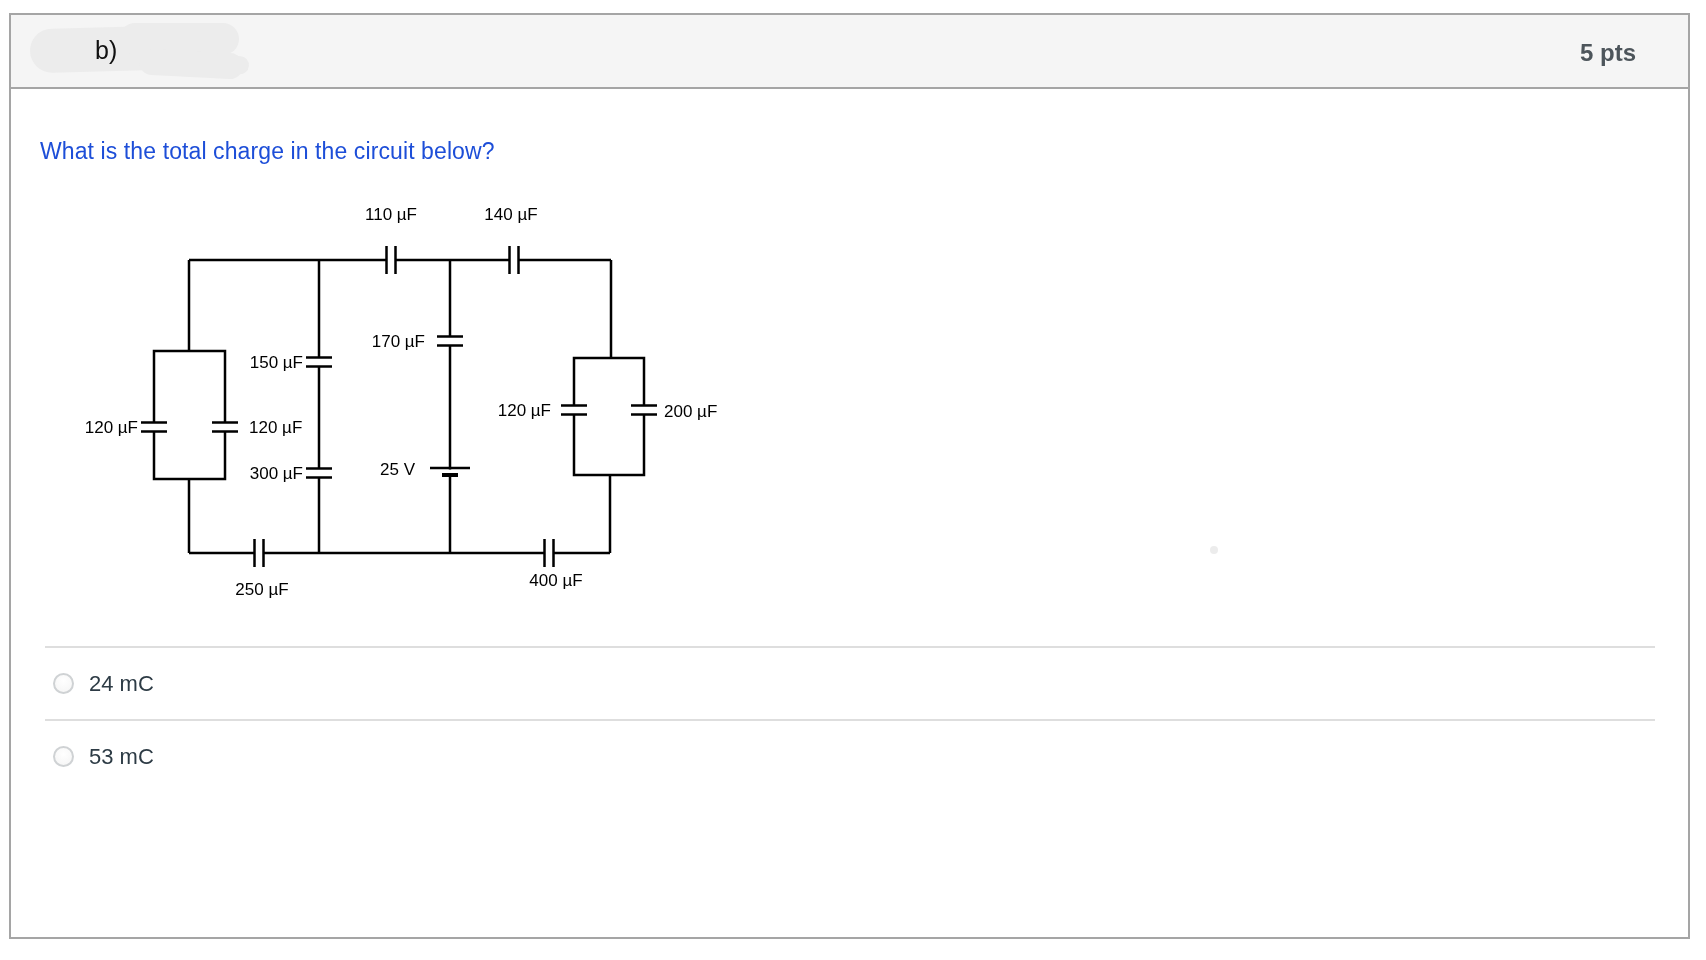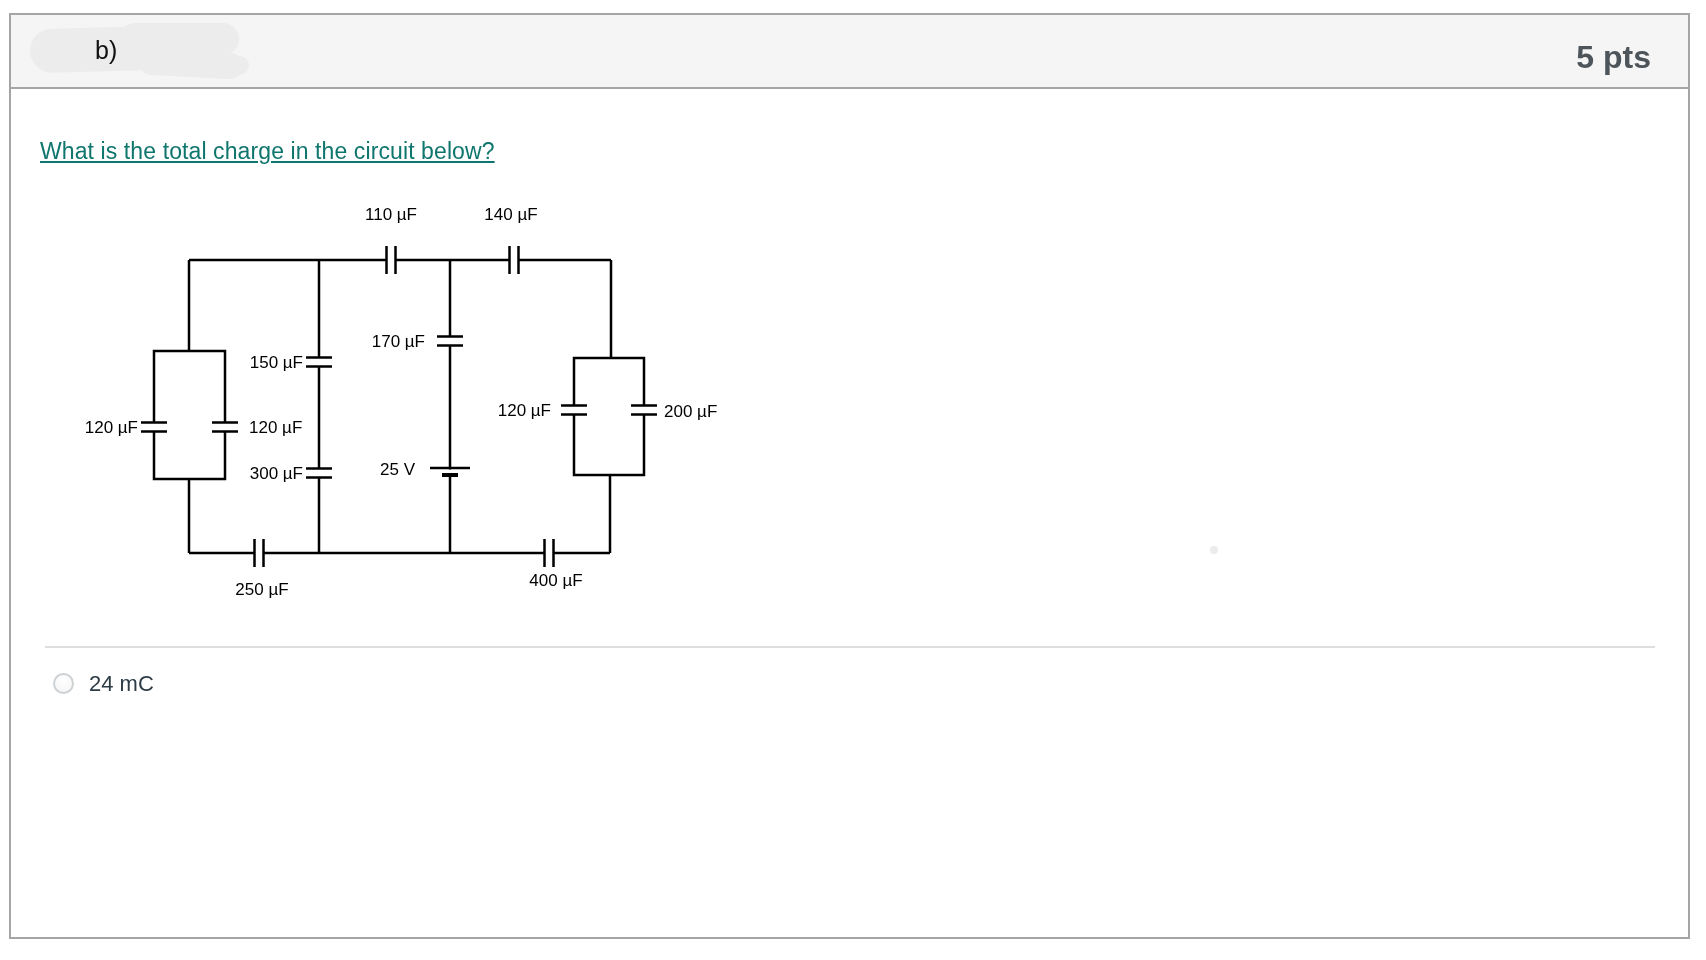--- a/index.html
+++ b/index.html
@@ -18,27 +18,27 @@
   .blob { position: absolute; background: #ececec; }
   .blob.b1 { left: 19px; top: 12px; width: 172px; height: 44px; border-radius: 22px; transform: rotate(-1.5deg); }
   .blob.b2 { left: 108px; top: 8px;  width: 120px; height: 32px; border-radius: 16px; }
   .blob.b3 { left: 128px; top: 36px; width: 104px; height: 26px; border-radius: 13px; transform: rotate(3deg); }
   .blob.b4 { left: 196px; top: 40px; width: 42px;  height: 18px; border-radius: 9px; transform: rotate(6deg); }
   .q-label {
     position: absolute; left: 84px; top: 20px;
     font-size: 25px; color: #111111; line-height: 1.2;
   }
   .pts {
-    position: absolute; right: 37px; top: 24px;
-    font-size: 32px; font-weight: 700; color: #4d555b;
+    position: absolute; right: 52px; top: 24px;
+    font-size: 24px; font-weight: 700; color: #4d555b;
   }
 
   .question-text {
     position: absolute; left: 40px; top: 138px;
-    font-size: 23px; color: #0f766e; letter-spacing: 0.1px; text-decoration: underline;
+    font-size: 23px; color: #1d4ed8; letter-spacing: 0.1px;
   }
 
   .circuit-wrap { position: absolute; left: 41px; top: 192px; width: 700px; height: 420px; }
   .circuit-wrap svg text {
     font-family: "Liberation Sans", "DejaVu Sans", sans-serif;
     font-size: 17px; fill: #000000;
   }
 
   .options {
     position: absolute; left: 45px; top: 646px; width: 1610px;
@@ -132,15 +132,19 @@
     <text x="221" y="403" text-anchor="middle">250 µF</text>
     <text x="515" y="394" text-anchor="middle">400 µF</text>
   </svg>
 </div>
 
 <div class="options">
   <div class="option-row">
     <span class="radio"></span>
     <span class="option-label">24 mC</span>
   </div>
+  <div class="option-row">
+    <span class="radio"></span>
+    <span class="option-label">53 mC</span>
+  </div>
 </div>
 
 <div class="faint-dot"></div>
 
 </body></html>

